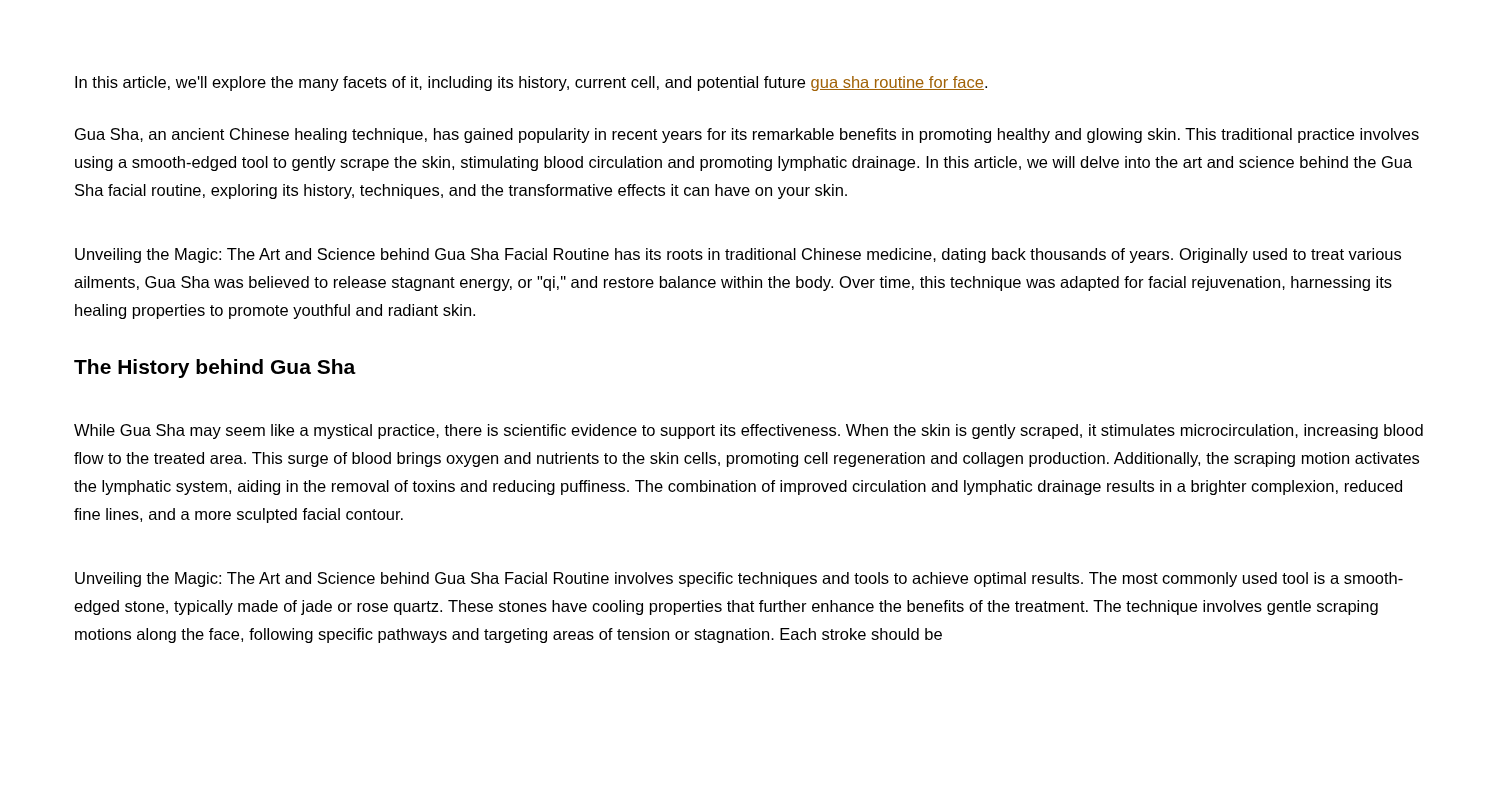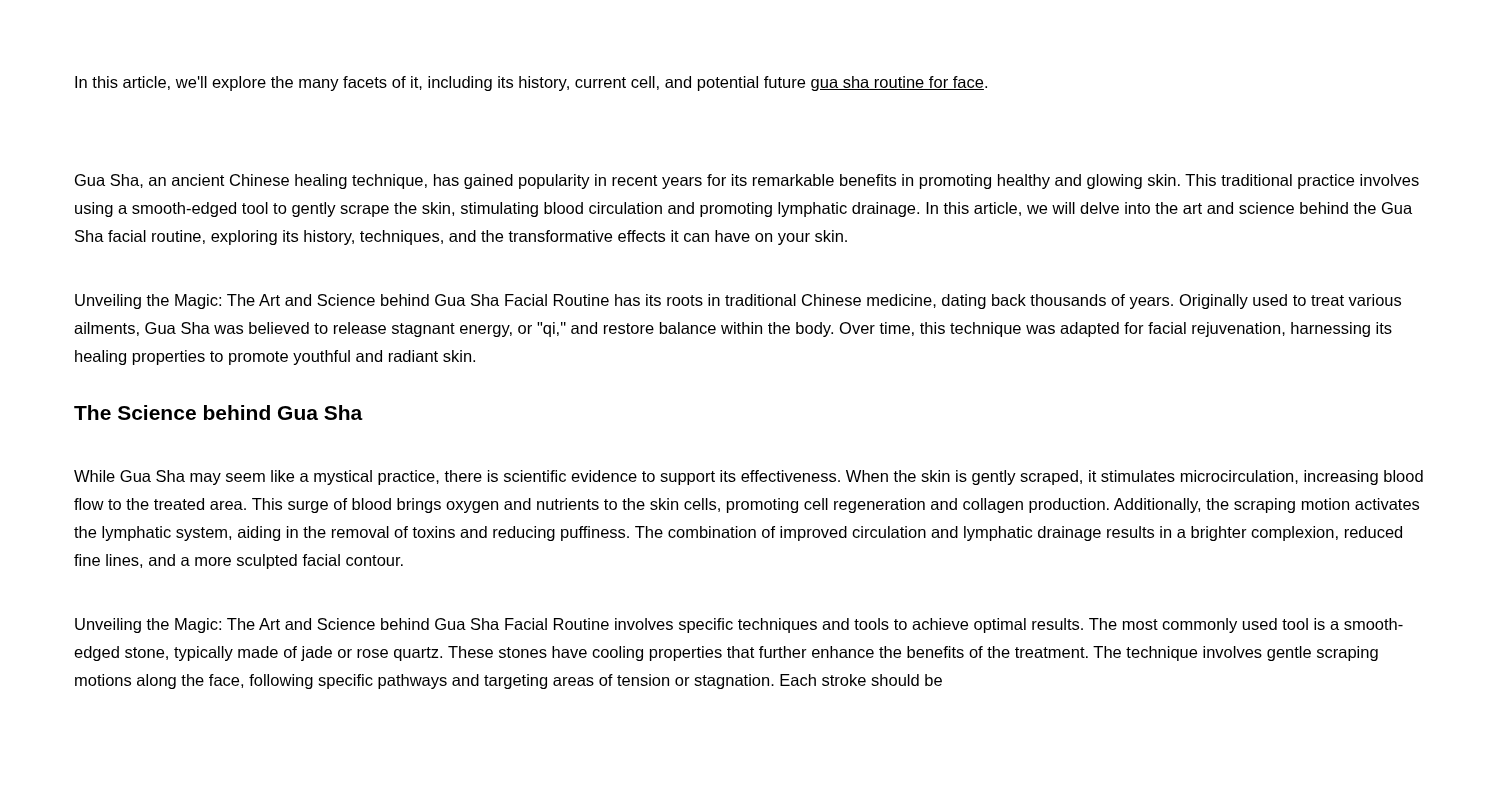--- a/index.html
+++ b/index.html
@@ -25,47 +25,47 @@
     line-height: 28px;
     color: #000000;
   }
   .intro-par {
     margin: 0;
     font-size: 16.5px;
     line-height: 28px;
     color: #000000;
   }
   .first-body-par {
-    margin-top: 70px;
+    margin-top: 24px;
   }
   .section-heading {
     margin: 30px 0 0 0;
     font-size: 21px;
     line-height: 26px;
     font-weight: bold;
     color: #000000;
   }
   a.doc-link {
-    color: #000000;
+    color: #a16207;
     text-decoration: underline;
     cursor: pointer;
   }
 </style>
 </head>
 <body>
 
 <div class="doc">
 
   <p class="intro-par"><span>In this article, we'll explore the many facets of it, including its history, current cell, and potential future </span><a class="doc-link" href="#">gua sha routine for face</a><span>.</span></p>
 
   <p class="body-par first-body-par">Gua Sha, an ancient Chinese healing technique, has gained popularity in recent years for its remarkable benefits in promoting healthy and glowing skin. This traditional practice involves using a smooth-edged tool to gently scrape the skin, stimulating blood circulation and promoting lymphatic drainage. In this article, we will delve into the art and science behind the Gua Sha facial routine, exploring its history, techniques, and the transformative effects it can have on your skin.</p>
 
 
   <p class="body-par">Unveiling the Magic: The Art and Science behind Gua Sha Facial Routine has its roots in traditional Chinese medicine, dating back thousands of years. Originally used to treat various ailments, Gua Sha was believed to release stagnant energy, or "qi," and restore balance within the body. Over time, this technique was adapted for facial rejuvenation, harnessing its healing properties to promote youthful and radiant skin.</p>
 
-  <h2 class="section-heading">The Science behind Gua Sha</h2>
+  <h2 class="section-heading">The History behind Gua Sha</h2>
 
   <p class="body-par">While Gua Sha may seem like a mystical practice, there is scientific evidence to support its effectiveness. When the skin is gently scraped, it stimulates microcirculation, increasing blood flow to the treated area. This surge of blood brings oxygen and nutrients to the skin cells, promoting cell regeneration and collagen production. Additionally, the scraping motion activates the lymphatic system, aiding in the removal of toxins and reducing puffiness. The combination of improved circulation and lymphatic drainage results in a brighter complexion, reduced fine lines, and a more sculpted facial contour.</p>
 
 
   <p class="body-par">Unveiling the Magic: The Art and Science behind Gua Sha Facial Routine involves specific techniques and tools to achieve optimal results. The most commonly used tool is a smooth-edged stone, typically made of jade or rose quartz. These stones have cooling properties that further enhance the benefits of the treatment. The technique involves gentle scraping motions along the face, following specific pathways and targeting areas of tension or stagnation. Each stroke should be</p>
 
 </div>
 
 </body></html>

